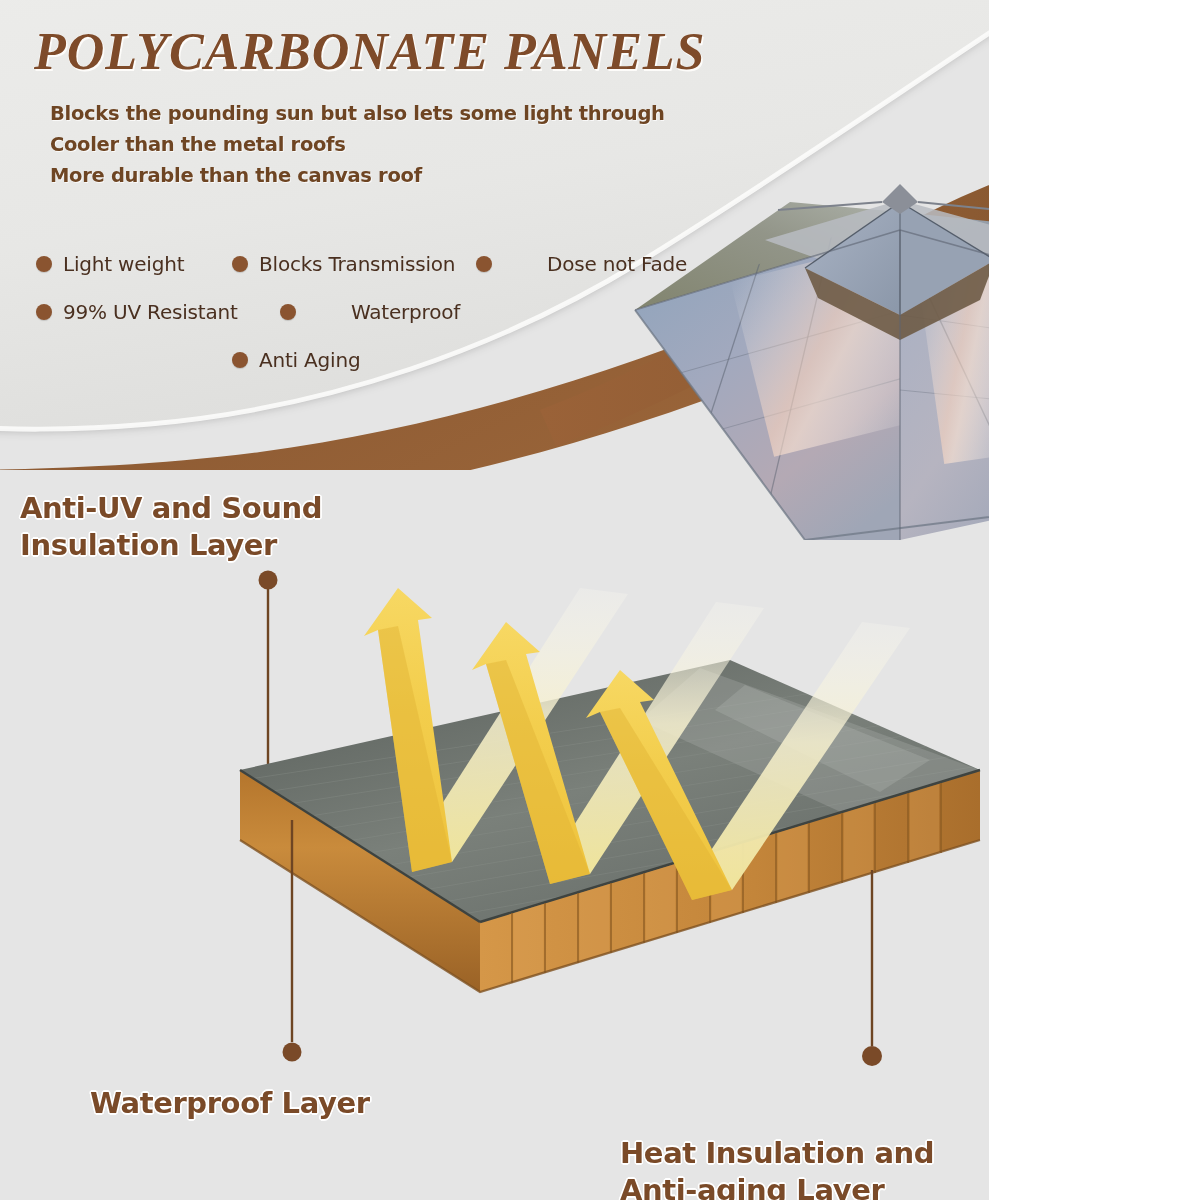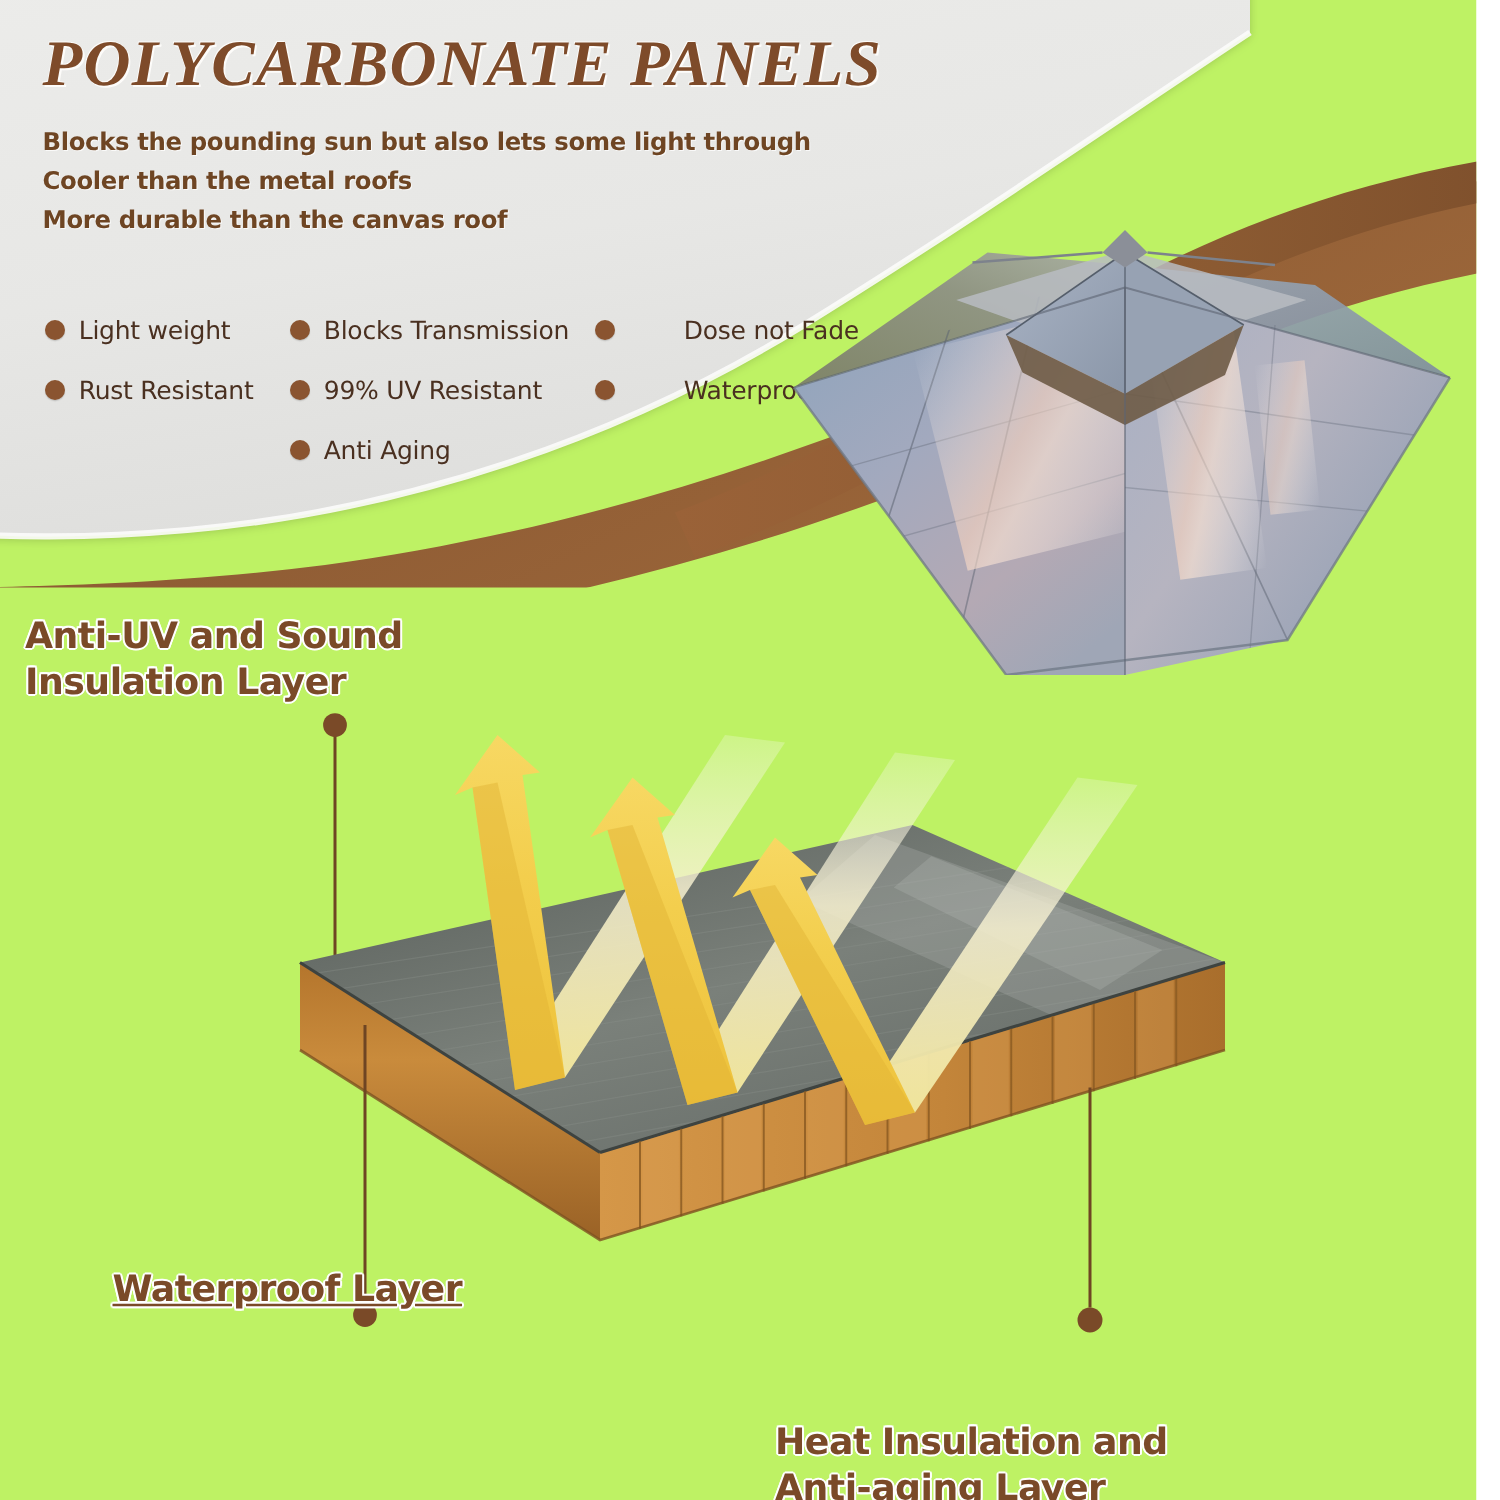--- a/index.html
+++ b/index.html
@@ -2,21 +2,21 @@
 <html><head>
 <meta charset="utf-8">
 <style>
   html,body{margin:0;padding:0;}
   body{
     width:1200px;height:1200px;
     background:#ffffff;
     font-family:"Liberation Sans", sans-serif;
     overflow:hidden;
   }
-  #stage{position:relative;width:1181px;height:1200px;overflow:hidden;background:#bef264;}
+  #stage{position:relative;width:989px;height:1200px;overflow:hidden;background:#e5e5e5;}
 
   
   #hero-svg{position:absolute;left:0;top:0;width:1200px;height:470px;}
 
   #hero-text{position:absolute;left:0;top:0;width:760px;height:420px;}
 
   #title{
     position:absolute;left:34px;top:22px;
     font-family:"Liberation Serif", serif;
     font-style:italic;
@@ -31,20 +31,21 @@
   #sublines{position:absolute;left:34px;top:98px;width:680px;}
   .subline{
     font-family:"DejaVu Sans", sans-serif;
     font-weight:700;
     font-size:19.5px;
     color:#6E4523;
     line-height:31px;
     letter-spacing:-0.3px;
     white-space:nowrap;
     text-shadow:0.8px 0.8px 0 rgba(255,255,255,.75);
+    margin-left:16px;
   }
 
   #features{position:absolute;left:36px;top:240px;width:640px;}
   .frow{display:flex;align-items:flex-start;}
   .fcell{display:flex;align-items:center;min-height:48px;}
   .fcell.c1{width:196px;}
   .fcell.c2{width:244px;}
   .fcell.c3{width:200px;gap:44px;}
   .fcell.spacer{visibility:hidden;}
   .dot{
@@ -76,21 +77,21 @@
     line-height:37px;
     color:#7A4A28;
     text-align:left;
     letter-spacing:-0.4px;
     text-shadow:
        1.6px 0 0 #fff, -1.6px 0 0 #fff, 0 1.6px 0 #fff, 0 -1.6px 0 #fff,
        1.2px 1.2px 0 #fff, -1.2px 1.2px 0 #fff, 1.2px -1.2px 0 #fff, -1.2px -1.2px 0 #fff;
     white-space:pre-line;
   }
   #callout-top{left:20px;top:490px;width:500px;}
-  #callout-waterproof{left:90px;top:1013px;width:400px;text-decoration:underline;}
+  #callout-waterproof{left:90px;top:1085px;width:400px;}
   #callout-heat{left:620px;top:1135px;width:480px;}
 </style>
 </head>
 <body>
 
 <div id="stage">
 
   <svg id="hero-svg" viewBox="0 0 1200 470">
     <defs>
       <linearGradient id="panelGrad" x1="0" y1="0" x2="0.35" y2="1">
@@ -171,24 +172,20 @@
           <span class="dot"></span>
           <span class="flabel">Blocks Transmission</span>
         </div>
         <div class="fcell c3">
           <span class="dot"></span>
           <span class="flabel">Dose not Fade</span>
         </div>
       </div>
 
       <div class="frow">
-        <div class="fcell c1">
-          <span class="dot"></span>
-          <span class="flabel">Rust Resistant</span>
-        </div>
         <div class="fcell c2">
           <span class="dot"></span>
           <span class="flabel">99% UV Resistant</span>
         </div>
         <div class="fcell c3">
           <span class="dot"></span>
           <span class="flabel">Waterproof</span>
         </div>
       </div>
 

